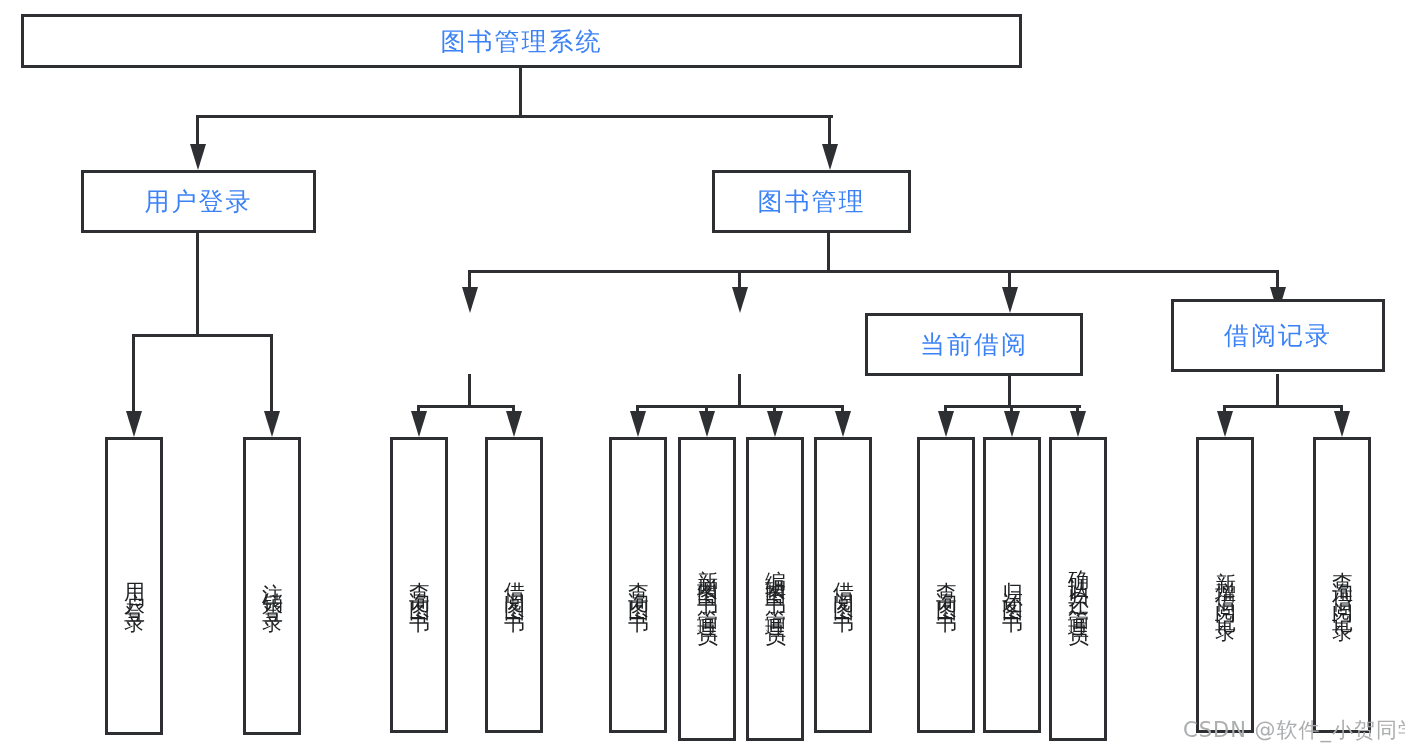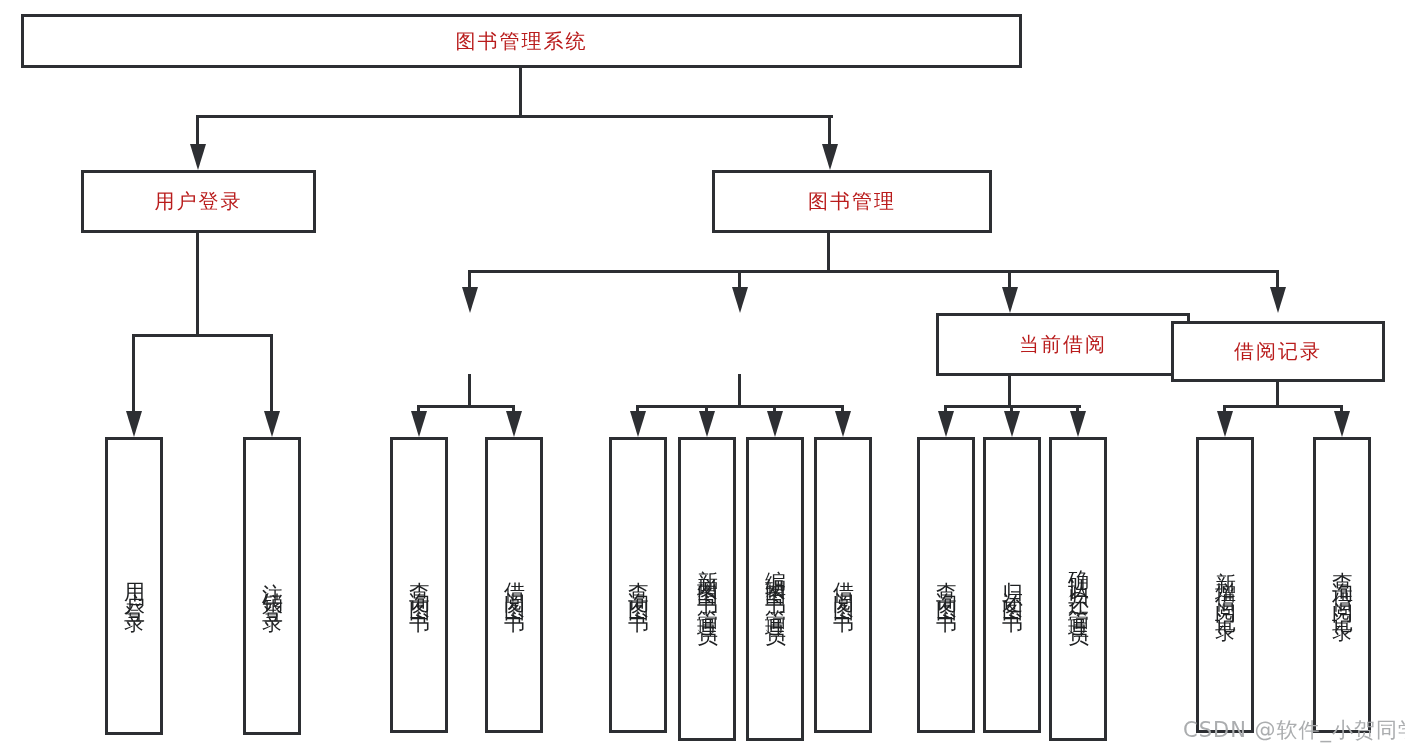--- a/index.html
+++ b/index.html
@@ -7,21 +7,21 @@
     position:relative; width:1405px; height:747px; background:#ffffff;
     font-family:"DejaVu Sans", sans-serif; overflow:hidden;
   }
   .node {
     position:absolute; box-sizing:border-box;
     border:3px solid #2d2f33; background:#ffffff;
     display:flex; align-items:center; justify-content:center;
     z-index:2;
   }
   .h-text {
-    font-size:20px; color:#b91c1c; letter-spacing:2px; white-space:nowrap;
+    font-size:25px; color:#3b82f6; letter-spacing:2px; white-space:nowrap;
   }
   .v-text {
     writing-mode:vertical-rl; text-orientation:mixed;
     font-size:21px; color:#1e2022; letter-spacing:10px; line-height:1;
   }
   .v-text.tight { letter-spacing:8px; }
   .line { position:absolute; background:#2d2f33; z-index:1; }
   .arrow {
     position:absolute; width:0; height:0; z-index:1;
     border-left:8px solid transparent; border-right:8px solid transparent;
@@ -96,28 +96,28 @@
   <div class="arrow" style="left:1217px;top:411px"></div>
   <div class="arrow" style="left:1334px;top:411px"></div>
 
   <div class="node" style="left:21px;top:14px;width:1001px;height:54px">
     <span class="h-text">图书管理系统</span>
   </div>
 
   <div class="node" style="left:81px;top:170px;width:235px;height:63px">
     <span class="h-text">用户登录</span>
   </div>
-  <div class="node" style="left:712px;top:170px;width:280px;height:63px">
+  <div class="node" style="left:712px;top:170px;width:199px;height:63px">
     <span class="h-text">图书管理</span>
   </div>
 
-  <div class="node" style="left:936px;top:313px;width:254px;height:63px">
+  <div class="node" style="left:865px;top:313px;width:218px;height:63px">
     <span class="h-text">当前借阅</span>
   </div>
-  <div class="node" style="left:1171px;top:321px;width:214px;height:61px">
+  <div class="node" style="left:1171px;top:299px;width:214px;height:73px">
     <span class="h-text">借阅记录</span>
   </div>
 
   <div class="node" style="left:105px;top:437px;width:58px;height:298px">
     <span class="v-text">用户登录</span>
   </div>
   <div class="node" style="left:243px;top:437px;width:58px;height:298px">
     <span class="v-text">注销登录</span>
   </div>
 

